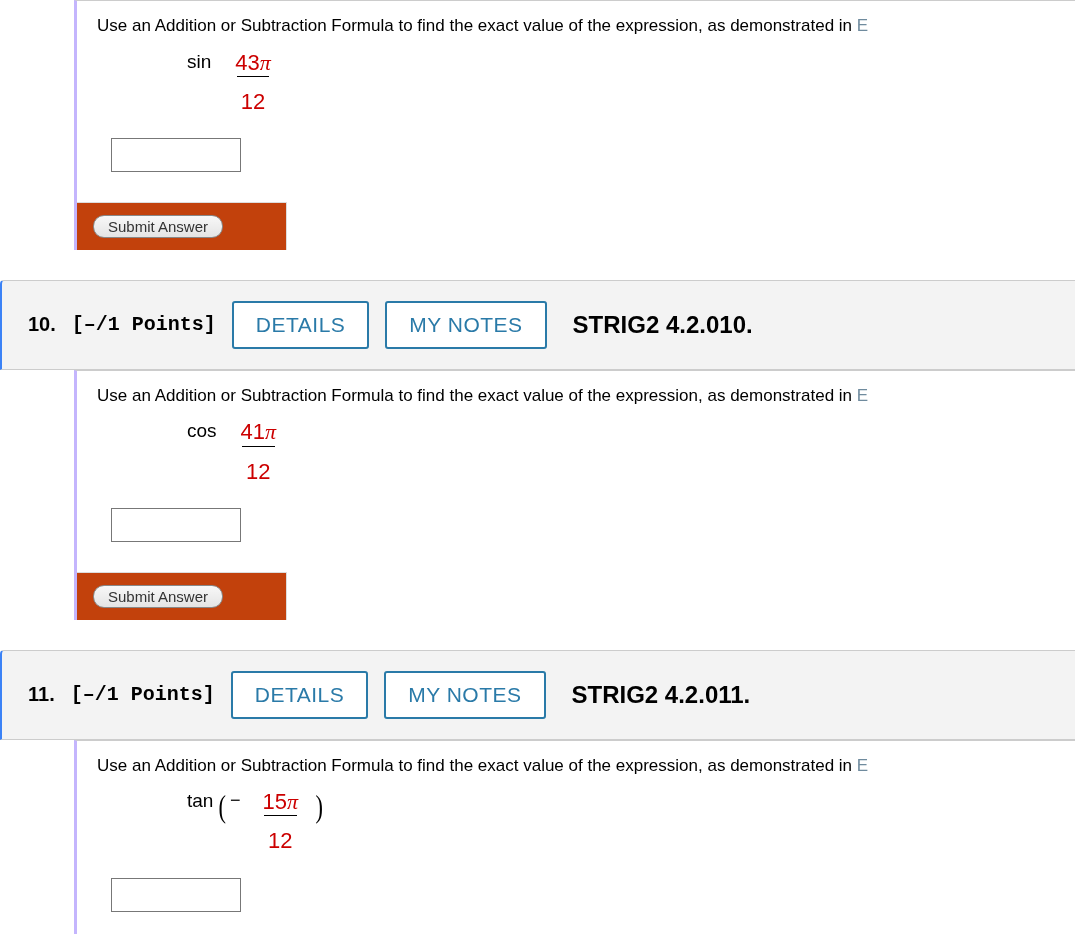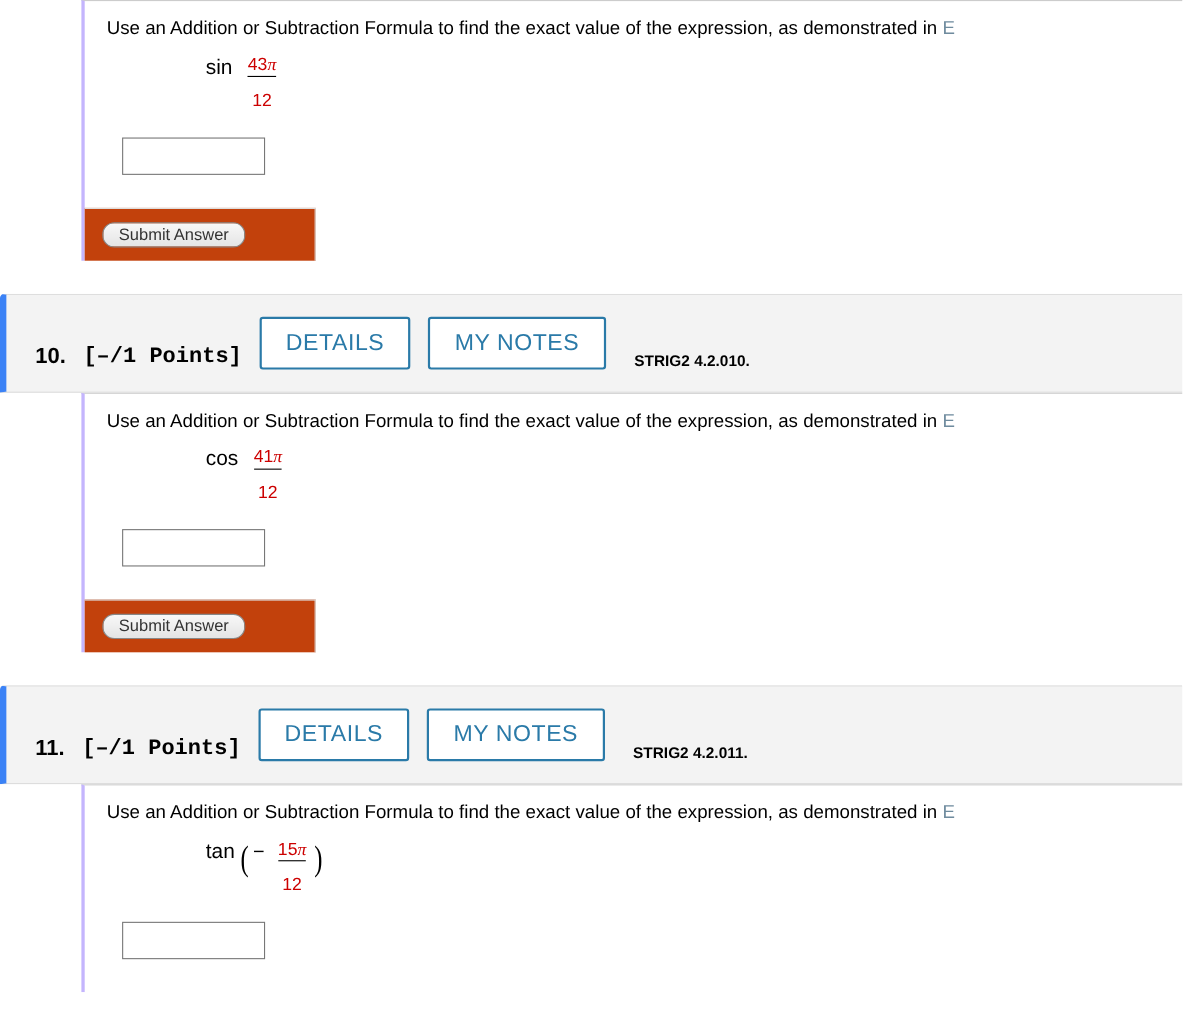--- a/index.html
+++ b/index.html
@@ -45,23 +45,23 @@
     font-size: 19px;
     margin-right: 6px;
   }
   .fraction {
     display: inline-flex;
     flex-direction: column;
     align-items: center;
     vertical-align: middle;
     color: #c00;
     font-family: Arial, Helvetica, sans-serif;
-    font-size: 16px;
+    font-size: 22px;
     line-height: 1.1;
-    margin: 0 4px;
+    margin: 0 14px;
   }
   .fraction .num {
     padding: 0 4px 1px 4px;
   }
   .fraction .den {
     border-top: 1.5px solid #000;
     padding: 13px 4px 0 4px;
   }
   .pi {
     font-family: 'Times New Roman', Times, serif;
@@ -116,21 +116,21 @@
     background: #f3f3f3;
     border: 1px solid #ccc;
     border-right: none;
     border-left: none;
     padding: 20px 0 20px 26px;
     margin-top: 30px;
     display: flex;
     align-items: center;
     gap: 16px;
   }
-  .question-header.first { border-left: 6px solid #3b82f6; border-radius: 4px 0 0 0; align-items: flex-end;}
+  .question-header.first { border-left: 2px solid #3b82f6; border-radius: 4px 0 0 0;}
   .q-num {
     font-weight: bold;
     color: #000;
     font-size: 20px;
   }
   .q-points {
     font-weight: bold;
     color: #000;
     font-size: 20px;
     font-family: Liberation Mono, monospace;
@@ -141,21 +141,21 @@
     color: #2a7aa8;
     font-size: 21px;
     letter-spacing: 0.5px;
     padding: 10px 22px;
     border-radius: 3px;
     cursor: pointer;
   }
   .q-ref {
     font-weight: bold;
     color: #000;
-    font-size: 14px;
+    font-size: 24px;
     margin-left: 10px;
   }
 </style>
 </head>
 <body>
 <div class="page">
 
 <div class="question-body">
   <div class="instr">
     <span>Use an Addition or Subtraction Formula to find the exact value of the expression, as demonstrated in </span><span class="instr-trail">E</span>

